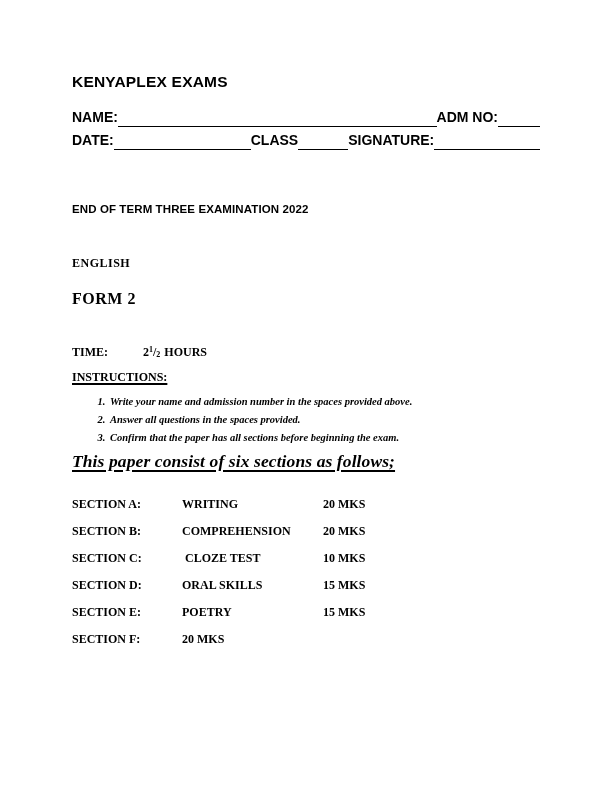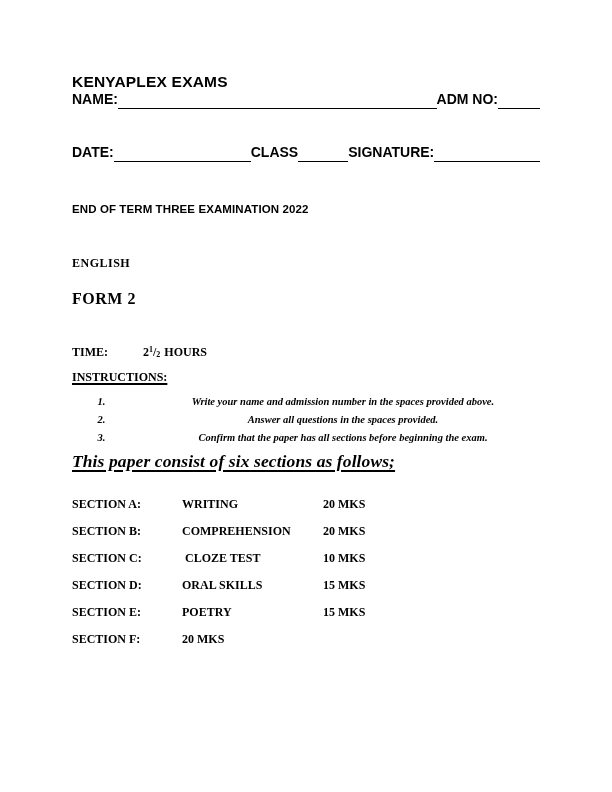--- a/index.html
+++ b/index.html
@@ -25,22 +25,22 @@
   }
 
   .fill-row {
     display: flex;
     align-items: flex-end;
     font-family: "Liberation Sans", sans-serif;
     font-weight: bold;
     font-size: 14px;
     line-height: 16px;
   }
-  .name-row { top: 91px; }
-  .date-row { top: 144px; }
+  .name-row { top: 109px; }
+  .date-row { top: 132px; }
   .fill-line {
     border-bottom: 1.8px solid #000;
     height: 14px;
     margin-bottom: -2px;
   }
   .grow { flex: 1 1 auto; }
   .w-adm   { flex: 0 0 42px; }
   .w-date  { flex: 0 0 137px; }
   .w-class { flex: 0 0 50px; }
 
@@ -73,21 +73,21 @@
 
   .instructions-list {
     top: 393px;
     margin: 0;
     padding-left: 36px;
     font-size: 10.5px;
     font-weight: bold;
     font-style: italic;
     line-height: 18px;
   }
-  .instructions-list li { padding-left: 2px; text-align: center; }
+  .instructions-list li { padding-left: 2px; }
 
   .sections-heading {
     top: 451px;
     font-size: 17.5px;
     font-weight: bold;
     font-style: italic;
     text-decoration: underline;
     text-decoration-thickness: 2px;
     text-underline-offset: 3px;
     letter-spacing: 0.1px;

